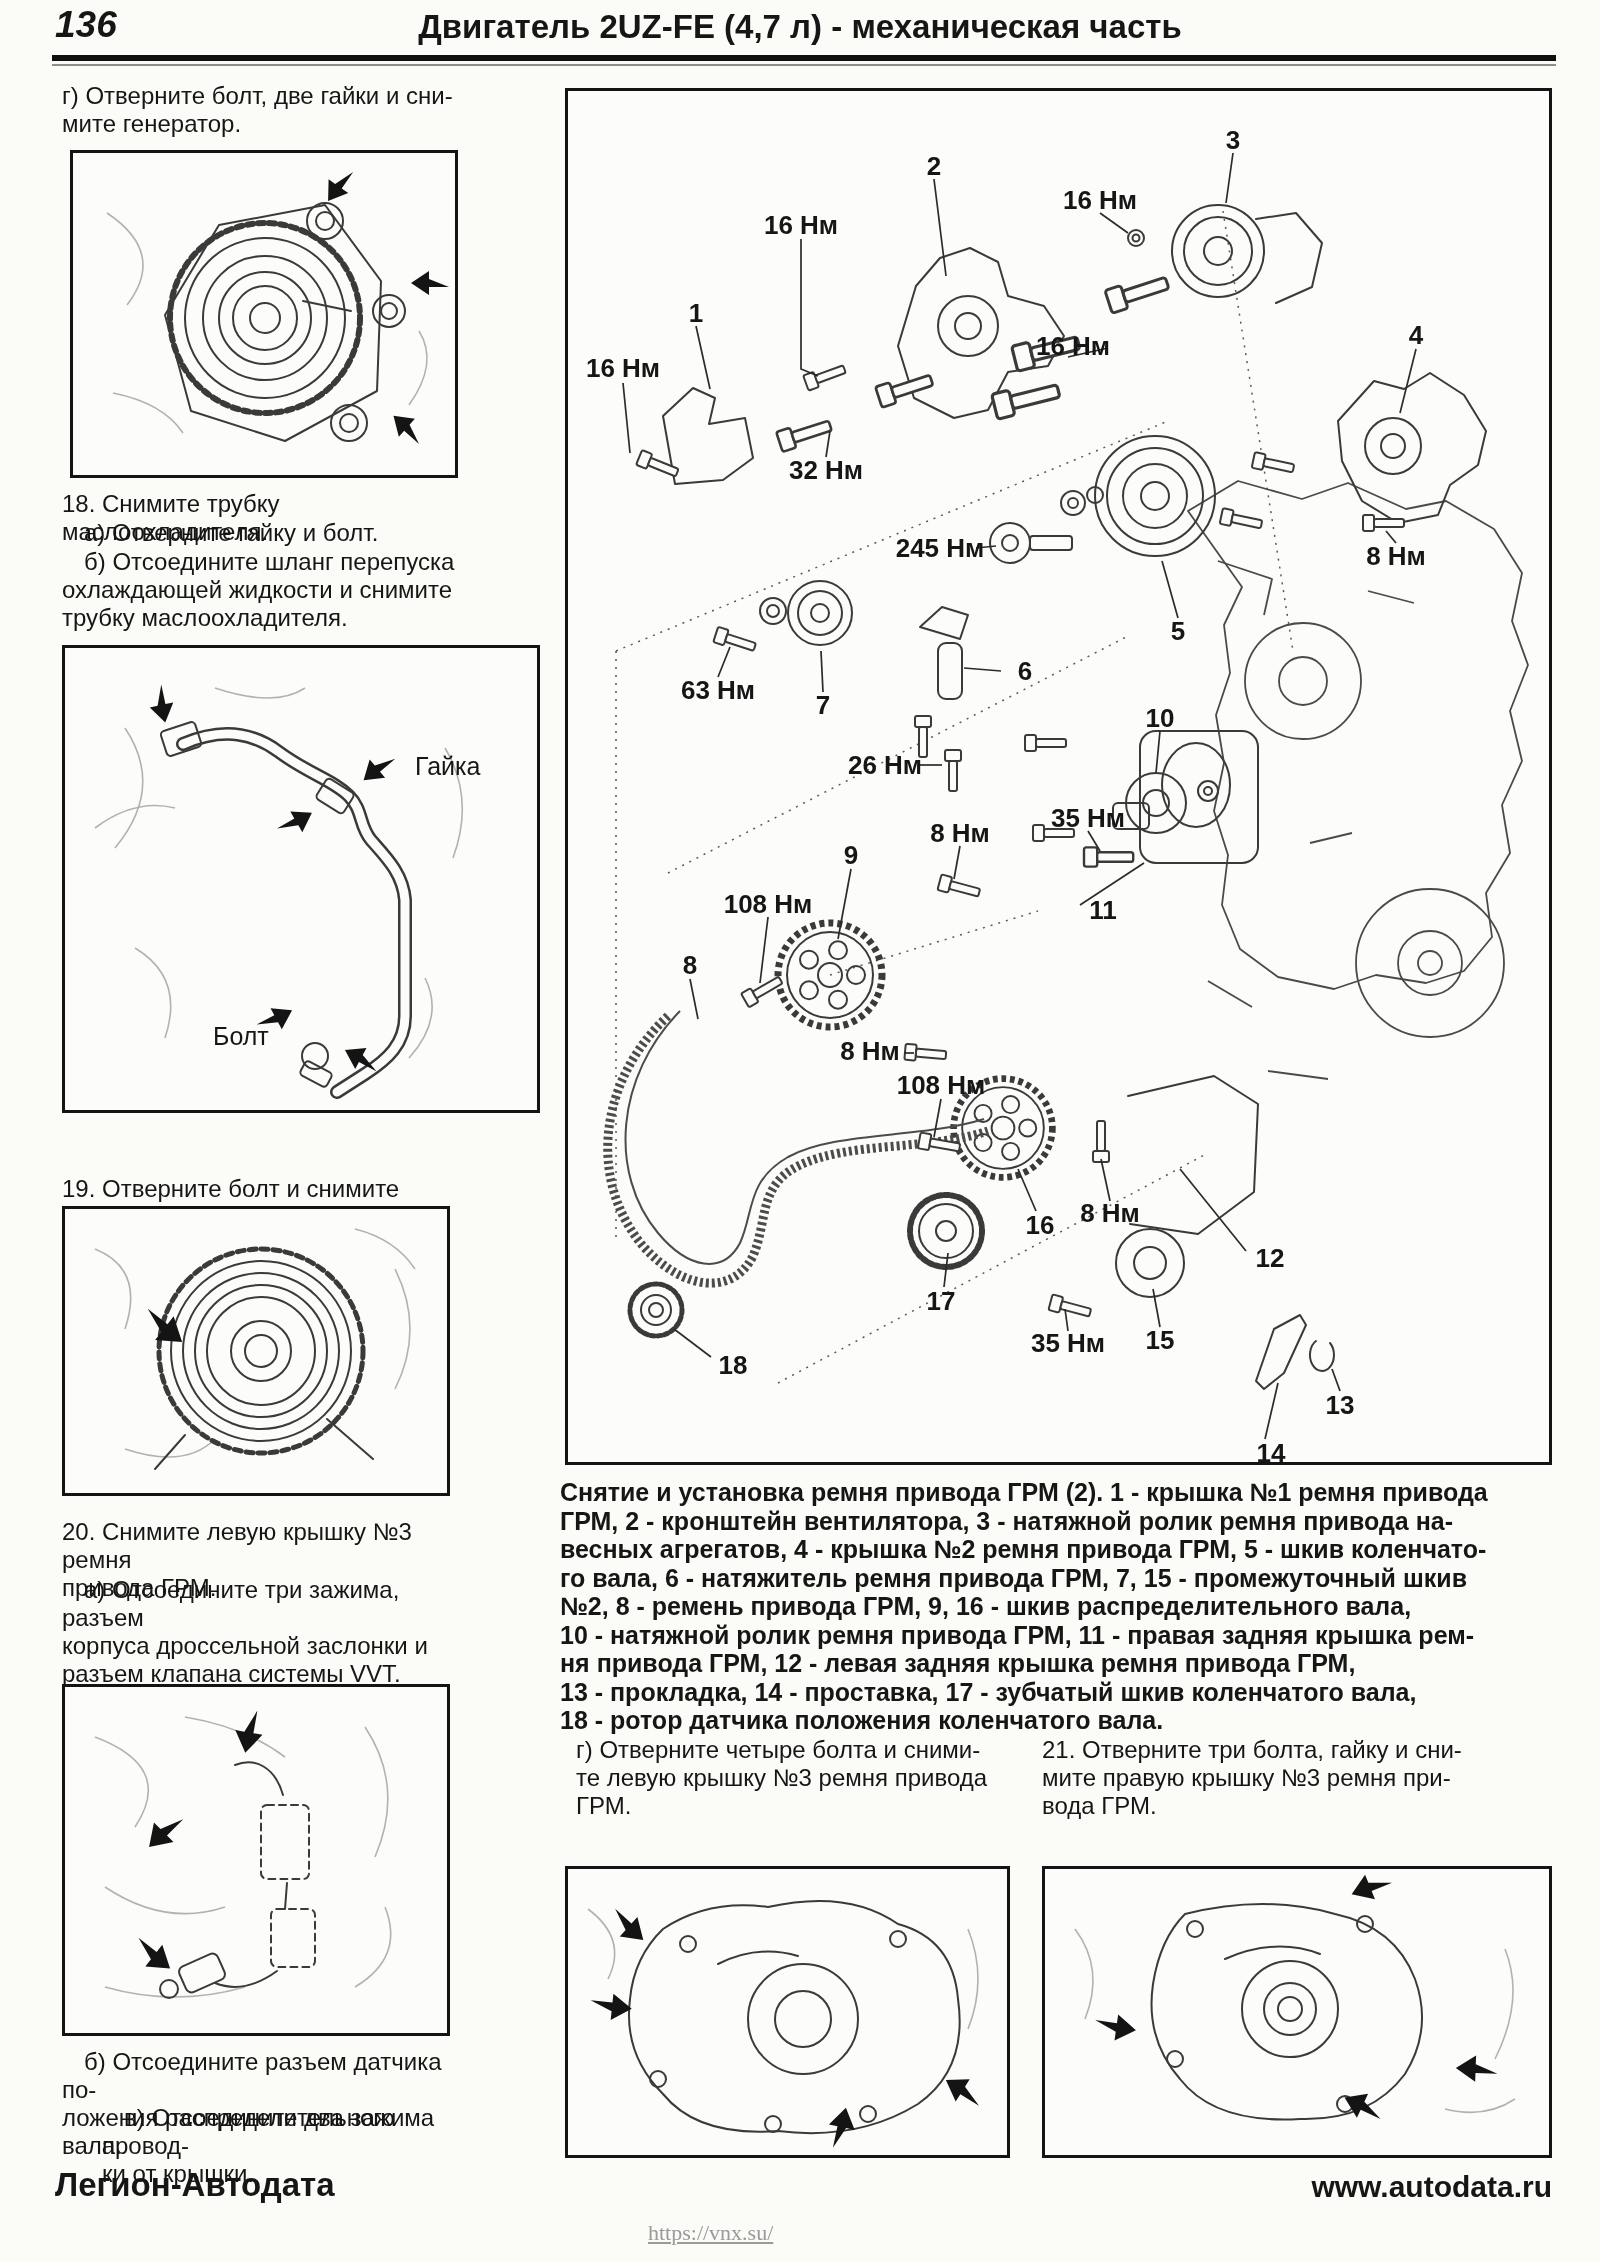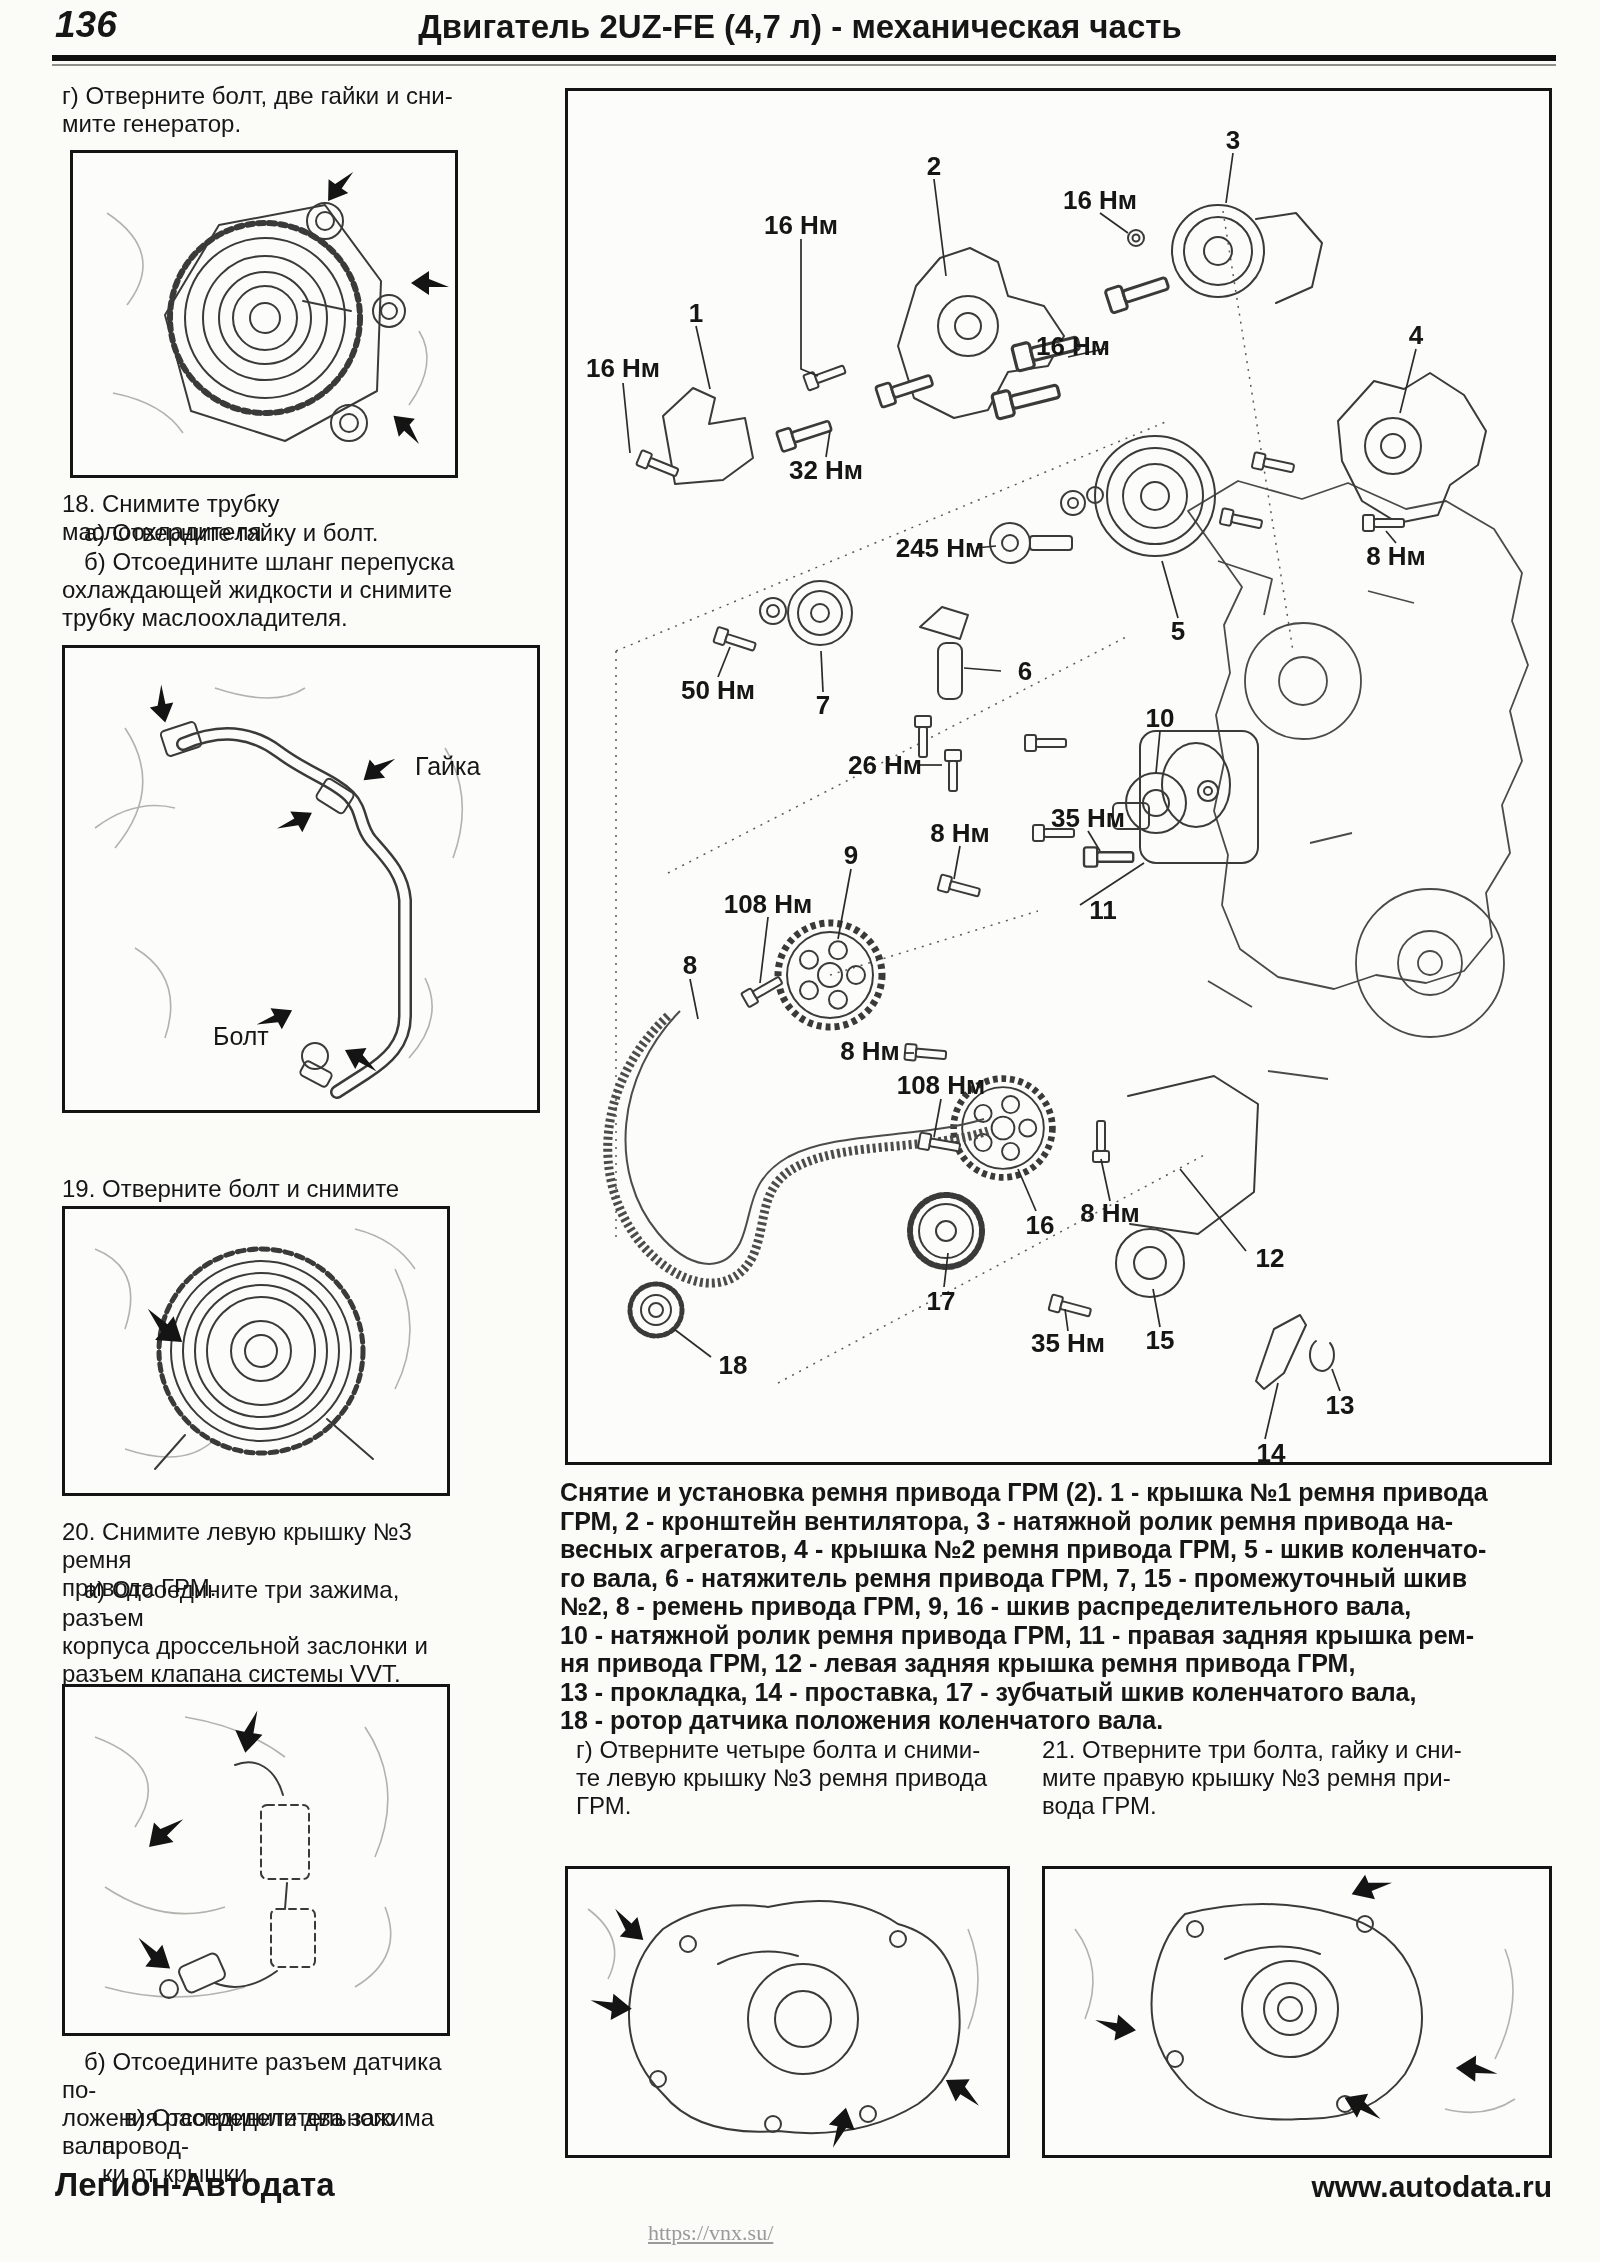--- a/index.html
+++ b/index.html
@@ -324,21 +324,21 @@
         <span class="dlabel" style="left: 665px; top: 49px;">3</span>
         <span class="dlabel" style="left: 848px; top: 244px;">4</span>
         <span class="dlabel" style="left: 233px; top: 134px;">16 Нм</span>
         <span class="dlabel" style="left: 55px; top: 277px;">16 Нм</span>
         <span class="dlabel" style="left: 532px; top: 109px;">16 Нм</span>
         <span class="dlabel" style="left: 505px; top: 255px;">16 Нм</span>
         <span class="dlabel" style="left: 258px; top: 379px;">32 Нм</span>
         <span class="dlabel" style="left: 372px; top: 457px;">245 Нм</span>
         <span class="dlabel" style="left: 828px; top: 465px;">8 Нм</span>
         <span class="dlabel" style="left: 610px; top: 540px;">5</span>
-        <span class="dlabel" style="left: 150px; top: 599px;">50 Нм</span>
+        <span class="dlabel" style="left: 150px; top: 599px;">63 Нм</span>
         <span class="dlabel" style="left: 255px; top: 614px;">7</span>
         <span class="dlabel" style="left: 457px; top: 580px;">6</span>
         <span class="dlabel" style="left: 317px; top: 674px;">26 Нм</span>
         <span class="dlabel" style="left: 592px; top: 627px;">10</span>
         <span class="dlabel" style="left: 520px; top: 727px;">35 Нм</span>
         <span class="dlabel" style="left: 392px; top: 742px;">8 Нм</span>
         <span class="dlabel" style="left: 283px; top: 764px;">9</span>
         <span class="dlabel" style="left: 200px; top: 813px;">108 Нм</span>
         <span class="dlabel" style="left: 535px; top: 819px;">11</span>
         <span class="dlabel" style="left: 122px; top: 874px;">8</span>

